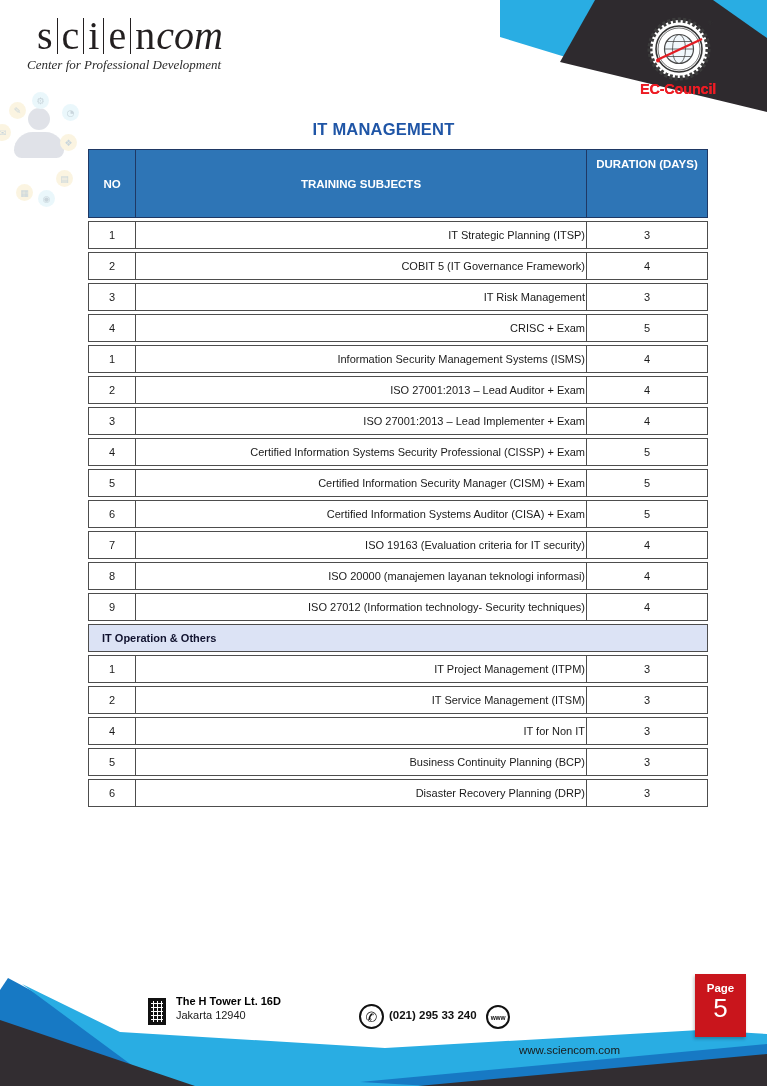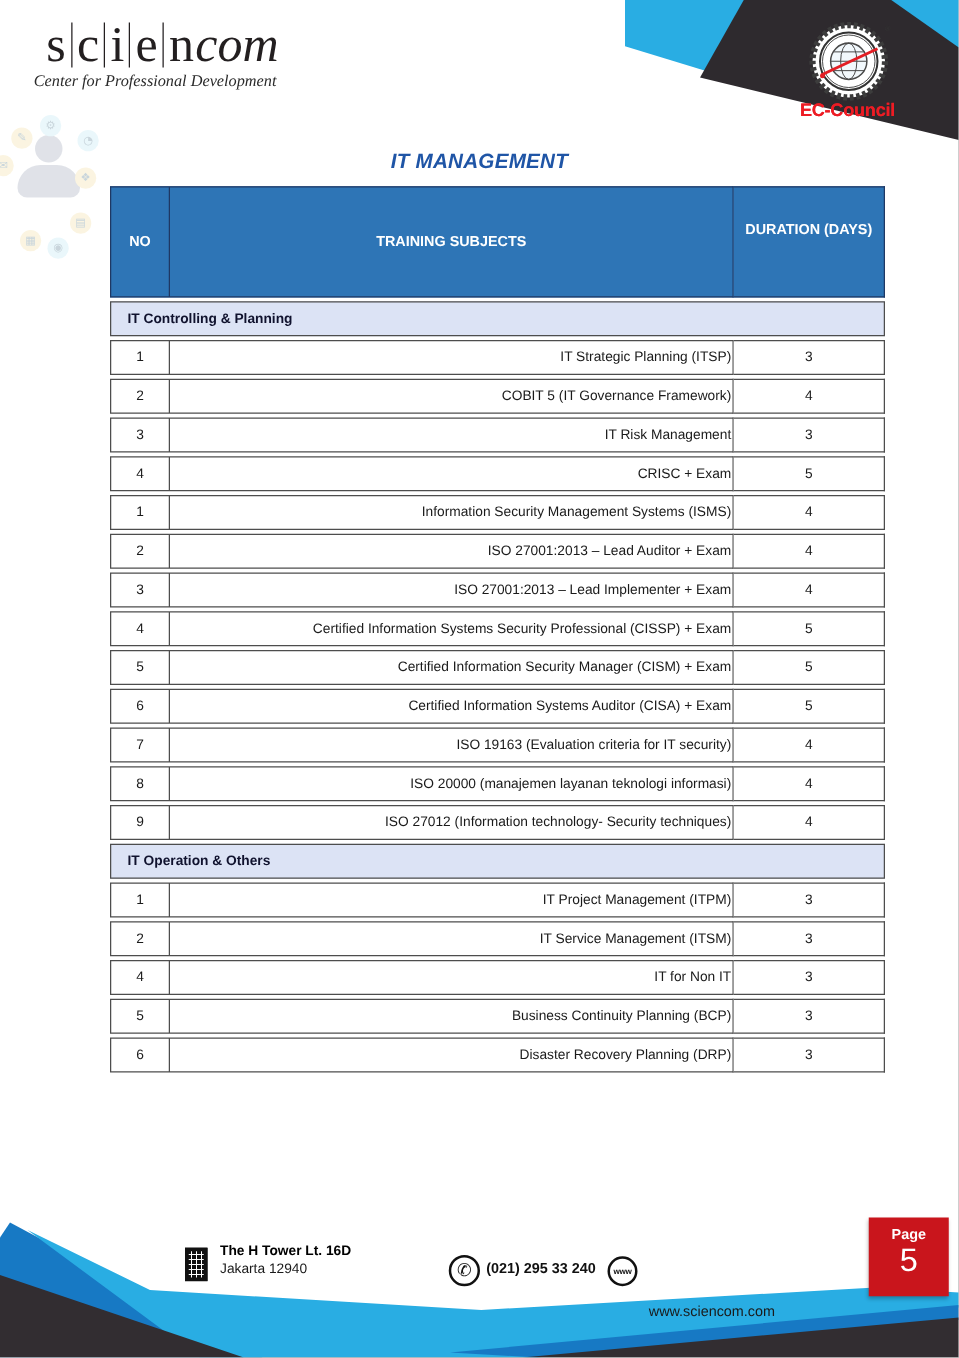--- a/index.html
+++ b/index.html
@@ -26,29 +26,29 @@
   .watermark{left:-8px;top:80px;width:120px;height:130px;opacity:.55;}
   .wm-head{position:absolute;left:36px;top:28px;width:22px;height:22px;border-radius:50%;background:#c7ccd6;}
   .wm-body{position:absolute;left:22px;top:52px;width:50px;height:26px;border-radius:24px 24px 10px 10px;background:#c7ccd6;}
   .wm-icon{position:absolute;width:17px;height:17px;border-radius:50%;display:flex;align-items:center;
            justify-content:center;font-family:"DejaVu Sans",sans-serif;font-size:9px;color:#9db4c0;}
   .tone-yellow{background:#f8ecc9;}
   .tone-cyan{background:#d9f1f8;}
 
   
   .doc-title{left:0;top:120px;width:767px;text-align:center;font-size:16.5px;font-weight:bold;
-             color:var(--title-blue,#1f55a6);letter-spacing:.2px;font-style:italic;}
+             color:var(--title-blue,#1f55a6);letter-spacing:.2px;}
 
   
   .tbl-wrap{left:88px;top:146px;width:620px;}
   table.training{border-collapse:separate;border-spacing:0 3px;width:620px;table-layout:fixed;}
   col.c-no{width:48px;} col.c-subj{width:451px;} col.c-dur{width:121px;}
   th{background:var(--header-blue,#2e75b6);color:#fff;border:1px solid #1f3864;height:58px;
      font-size:11.5px;font-weight:bold;vertical-align:middle;}
-  th.h-dur{vertical-align:top;padding-top:28px;font-size:11.5px;}
+  th.h-dur{vertical-align:top;padding-top:8px;font-size:11.5px;}
   th + th{border-left:none;}
   td{border:1px solid #4d4d4d;height:24px;font-size:11px;color:#1a1a1a;background:#fff;vertical-align:middle;}
   td + td{border-left:none;}
   td.no,td.dur{text-align:center;}
   td.subj{padding-left:13px;text-align:right;}
   td.section{background:var(--section-bg,#dce3f5);font-weight:bold;color:#10122e;
              padding-left:13px;font-size:11px;}
 
   
   .building-icon{left:148px;top:998px;width:18px;height:27px;background:#111;
@@ -59,21 +59,21 @@
   .address{left:176px;top:995px;width:190px;font-size:11px;line-height:13.5px;color:#1a1a1a;}
   .address .name{font-weight:bold;color:#000;}
   .circle-icon{border:2px solid #111;border-radius:50%;display:flex;align-items:center;justify-content:center;}
   .phone-icon{left:359px;top:1004px;width:21px;height:21px;font-family:"DejaVu Sans",sans-serif;
               font-size:14px;color:#111;}
   .phone-text{left:389px;top:1009px;font-size:11.5px;font-weight:600;color:#111;}
   .www-icon{left:486px;top:1005px;width:20px;height:20px;font-size:6.5px;font-weight:bold;color:#111;letter-spacing:-.2px;}
   .web-text{left:519px;top:1044px;font-size:11.5px;color:#1a1a1a;}
 
   
-  .page-badge{left:695px;top:974px;width:64px;height:63px;background:var(--badge-red,#c9151c);
+  .page-badge{left:695px;top:974px;width:51px;height:63px;background:var(--badge-red,#c9151c);
               color:#fff;text-align:center;z-index:5;box-shadow:-1px 2px 3px rgba(0,0,0,.25);}
   .page-badge .lbl{font-size:11.5px;font-weight:bold;margin-top:8px;}
   .page-badge .num{font-size:26px;line-height:28px;}
 </style>
 </head>
 <body>
 
 <div class="page">
 
   <svg class="abs" style="left:0;top:0;" width="767" height="1086" viewBox="0 0 767 1086">
@@ -143,23 +143,20 @@
         </colgroup>
       <thead>
         <tr>
           <th>NO</th>
           <th>TRAINING SUBJECTS</th>
           <th class="h-dur">DURATION (DAYS)</th>
         </tr>
       </thead>
       <tbody id="table-body">
           <tr>
-            <td colspan="3" class="section">IT Controlling &amp; Planning</td>
-          </tr>
-          <tr>
             <td class="no">1</td>
             <td class="subj">IT Strategic Planning (ITSP)</td>
             <td class="dur">3</td>
           </tr>
           <tr>
             <td class="no">2</td>
             <td class="subj">COBIT 5 (IT Governance Framework)</td>
             <td class="dur">4</td>
           </tr>
           <tr>

